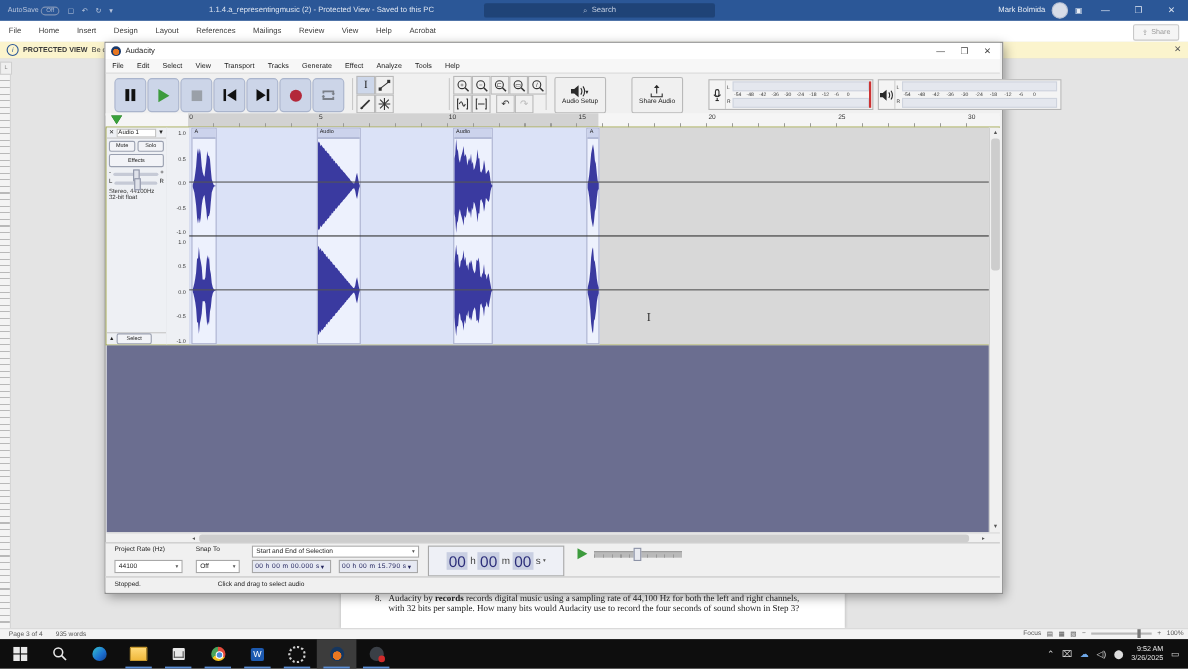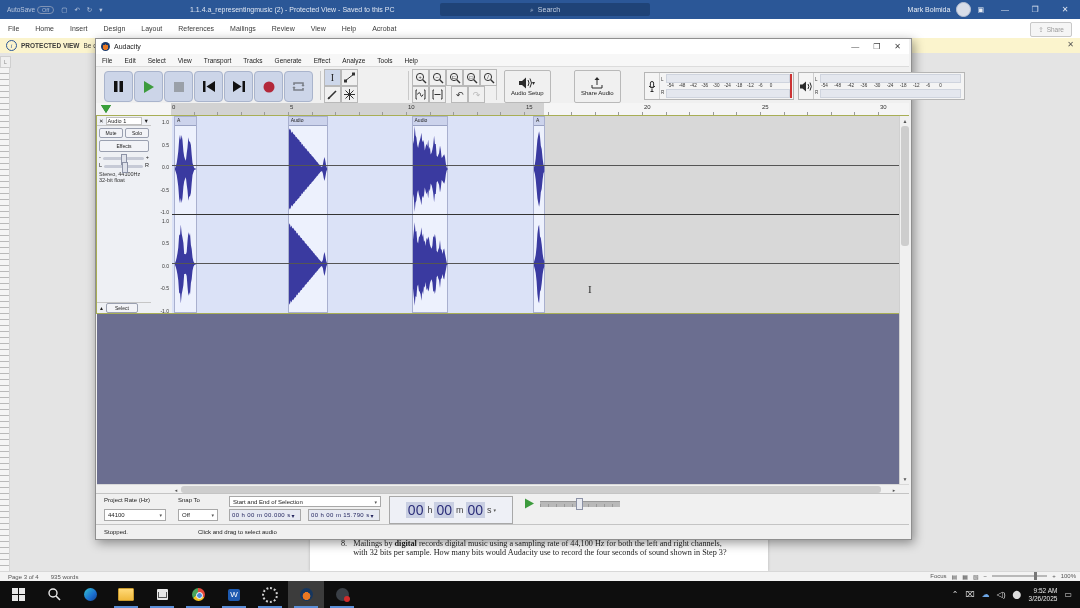--- a/index.html
+++ b/index.html
@@ -187,21 +187,21 @@
     <span style="margin-left:4px;">Be c</span>
   </div>
   <span id="pv-close" class="abs">✕</span>
 
   <div id="doc-area" class="abs"></div>
   <div id="doc-page" class="abs"></div>
   <div id="v-ruler" class="abs"></div>
   <div id="ruler-corner" class="abs">L</div>
   <div id="doc-text" class="abs">
     <span>8.</span>
-    <span><span>Mailings by </span><b>digital</b><span> records digital music using a sampling rate of 44,100 Hz for both the left and right channels, with 32 bits per sample. How many bits would Audacity use to record the four seconds of sound shown in Step 3?</span></span>
+    <span><span>Audacity by </span><b>records</b><span> records digital music using a sampling rate of 44,100 Hz for both the left and right channels, with 32 bits per sample. How many bits would Audacity use to record the four seconds of sound shown in Step 3?</span></span>
   </div>
 
   <div id="word-statusbar" class="abs">
     <span style="margin-left:8px;">Page 3 of 4</span>
     <span style="margin-left:12px;">935 words</span>
   </div>
   <div id="wsb-right" class="abs">
     <span>Focus</span>
     <span>▤</span>
     <span>▦</span>

